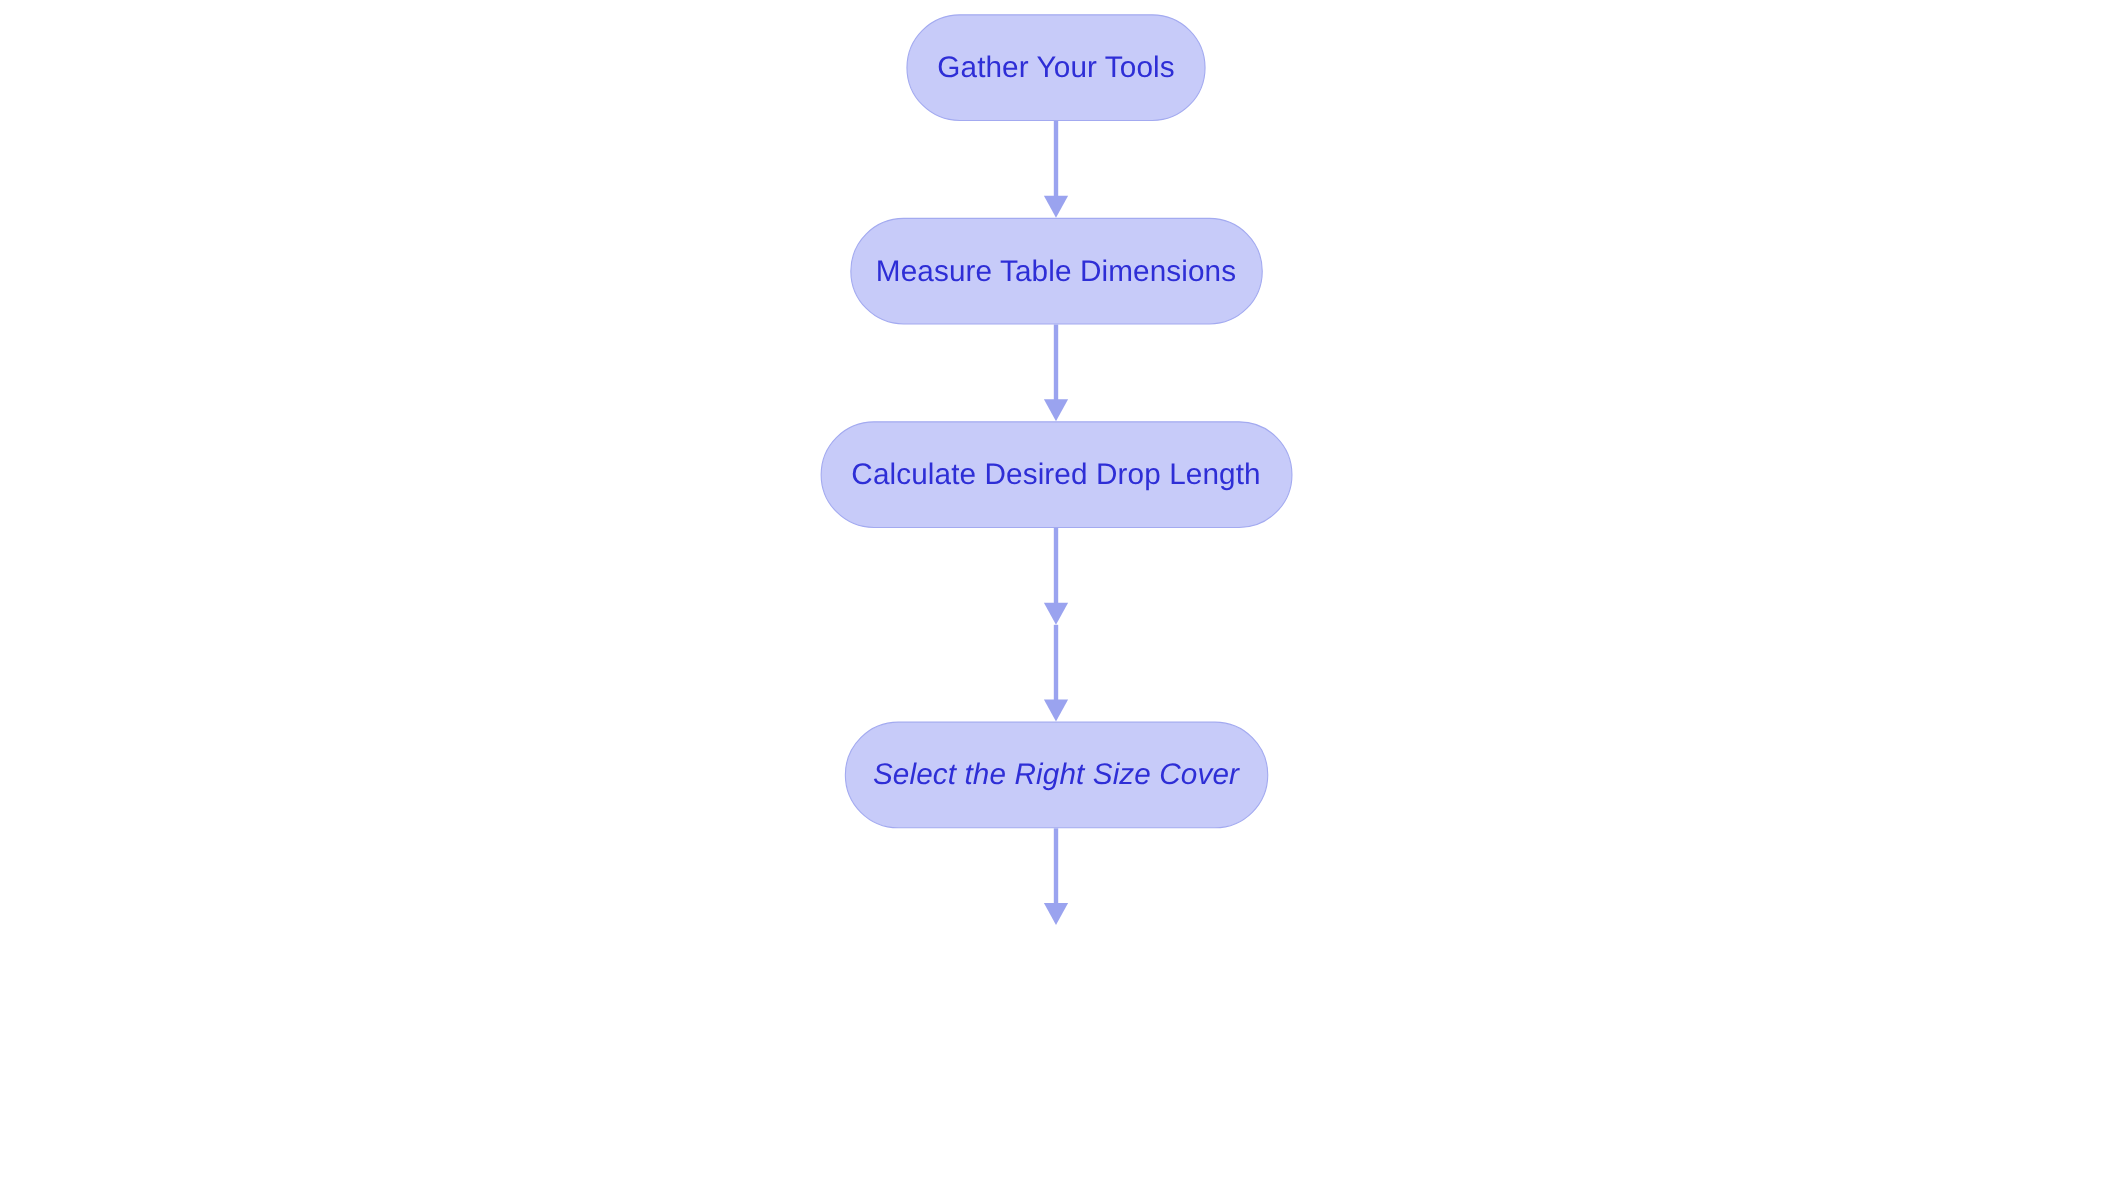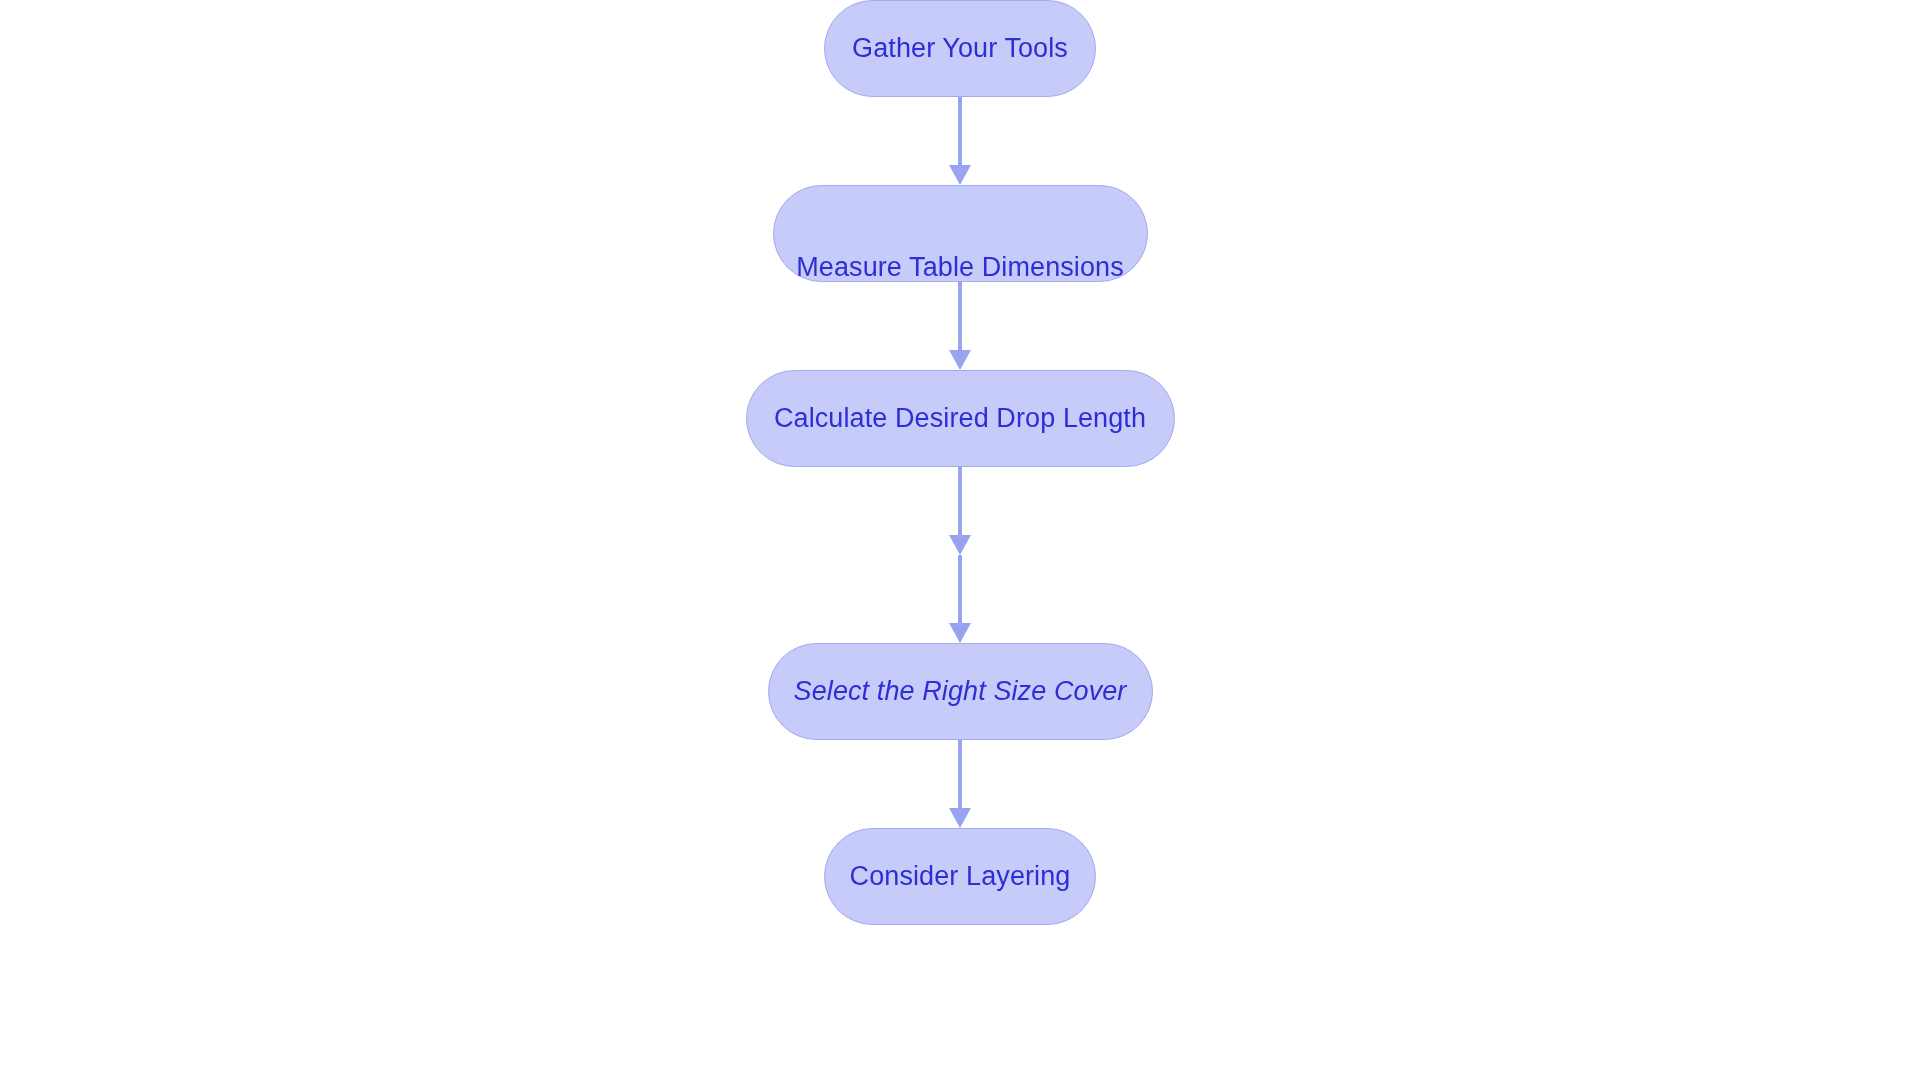--- a/index.html
+++ b/index.html
@@ -80,22 +80,22 @@
     top: 68px;
     transform: translateX(-50%);
     width: 0;
     height: 0;
     border-left: 11px solid transparent;
     border-right: 11px solid transparent;
     border-top: 20px solid #9aa3ef;
   }
 
   
-  .w-0 { width: 272px; }
-  .w-1 { width: 375px; align-items: flex-end; }
+  .w-0 { width: 272px; margin-top: 13px; }
+  .w-1 { width: 375px; }
   .w-2 { width: 429px; }
   .w-3 { width: 360px; }
   .w-4 { width: 385px; font-style: italic; }
   .w-5 { width: 272px; }
 </style>
 </head>
 <body>
 
 <div id="flowchart-canvas">
   <div class="flow-column">
@@ -135,18 +135,15 @@
 
     <div class="flow-node w-4">
       <span class="flow-node-label">Select the Right Size Cover</span>
     </div>
 
     <div class="flow-connector">
       <div class="flow-connector-line"></div>
       <div class="flow-connector-arrowhead"></div>
     </div>
 
-    <div class="flow-node w-5">
-      <span class="flow-node-label">Consider Layering</span>
-    </div>
 
   </div>
 </div>
 
 </body></html>

